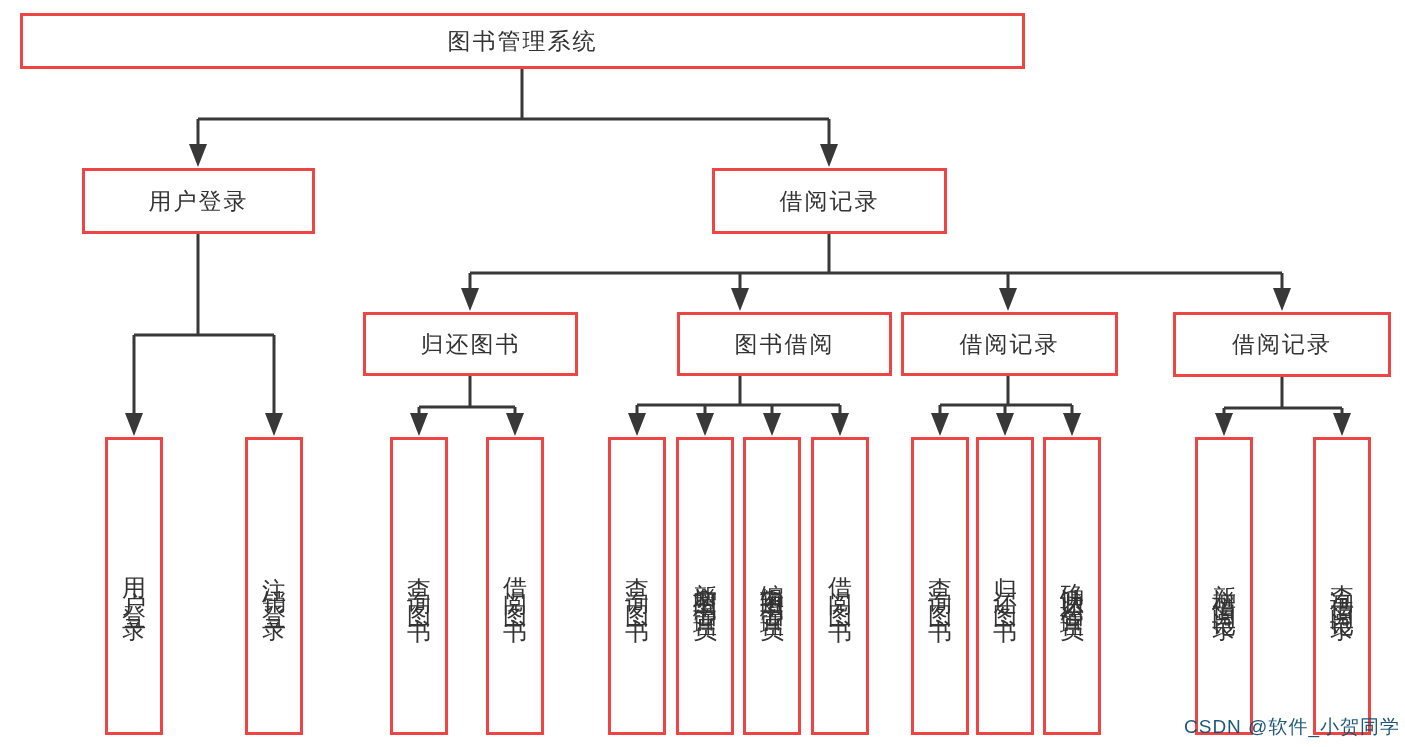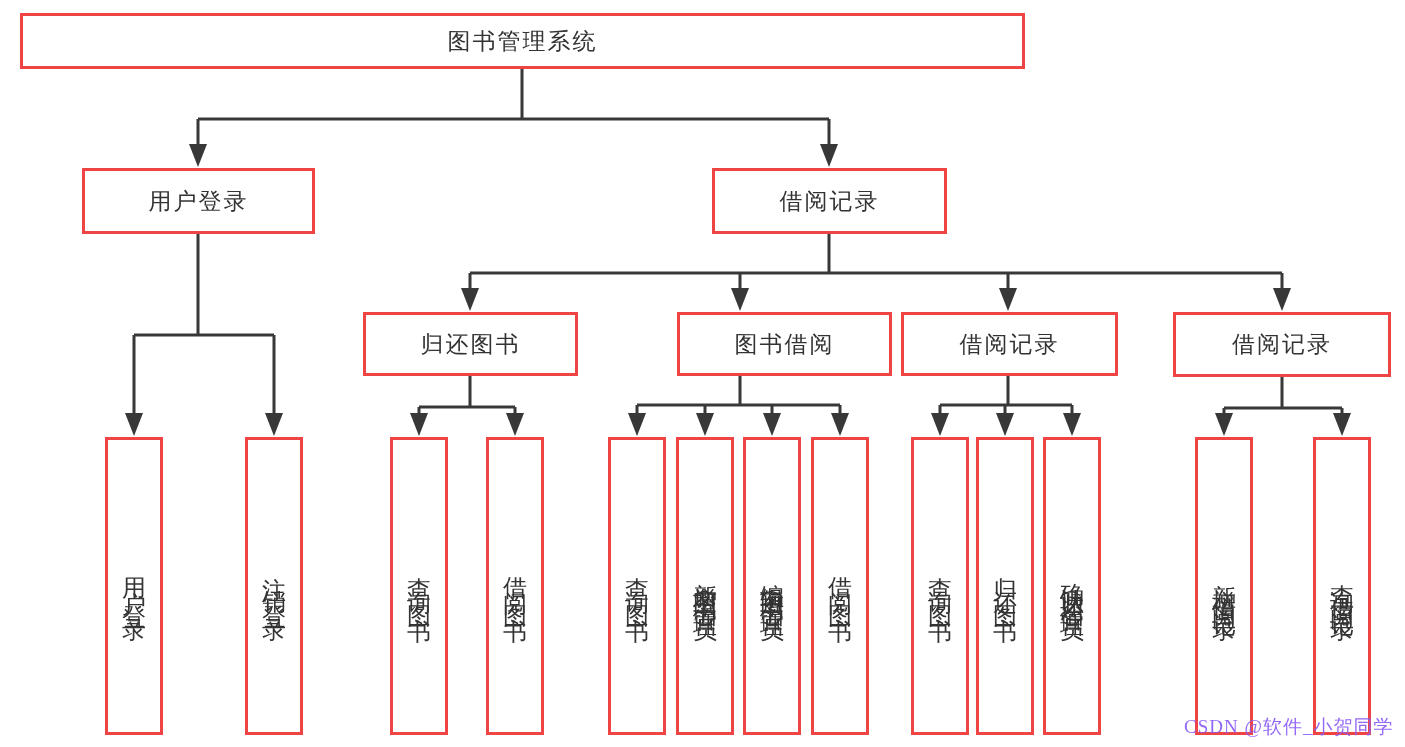--- a/index.html
+++ b/index.html
@@ -68,25 +68,24 @@
   .l-d3 { left: 1043px; }
   .l-e1 { left: 1195px; }
   .l-e2 { left: 1313px; }
 
   .watermark {
     position: absolute;
     left: 1184px;
     top: 714px;
     font-size: 19px;
     letter-spacing: 1px;
-    color: #8b5cf6;
+    color: #0c4a6e;
     opacity: 0.92;
     white-space: nowrap;
     z-index: 5;
-    font-family: Liberation Serif, serif;
   }
 </style>
 </head>
 <body>
 
 <div class="canvas">
 
   <svg class="connectors" viewBox="0 0 1405 747" xmlns="http://www.w3.org/2000/svg" aria-hidden="true">
     <g stroke="#383838" stroke-width="3" fill="none">
       <path d="M522 69V119 M198 119H829 M198 119V152 M829 119V152

